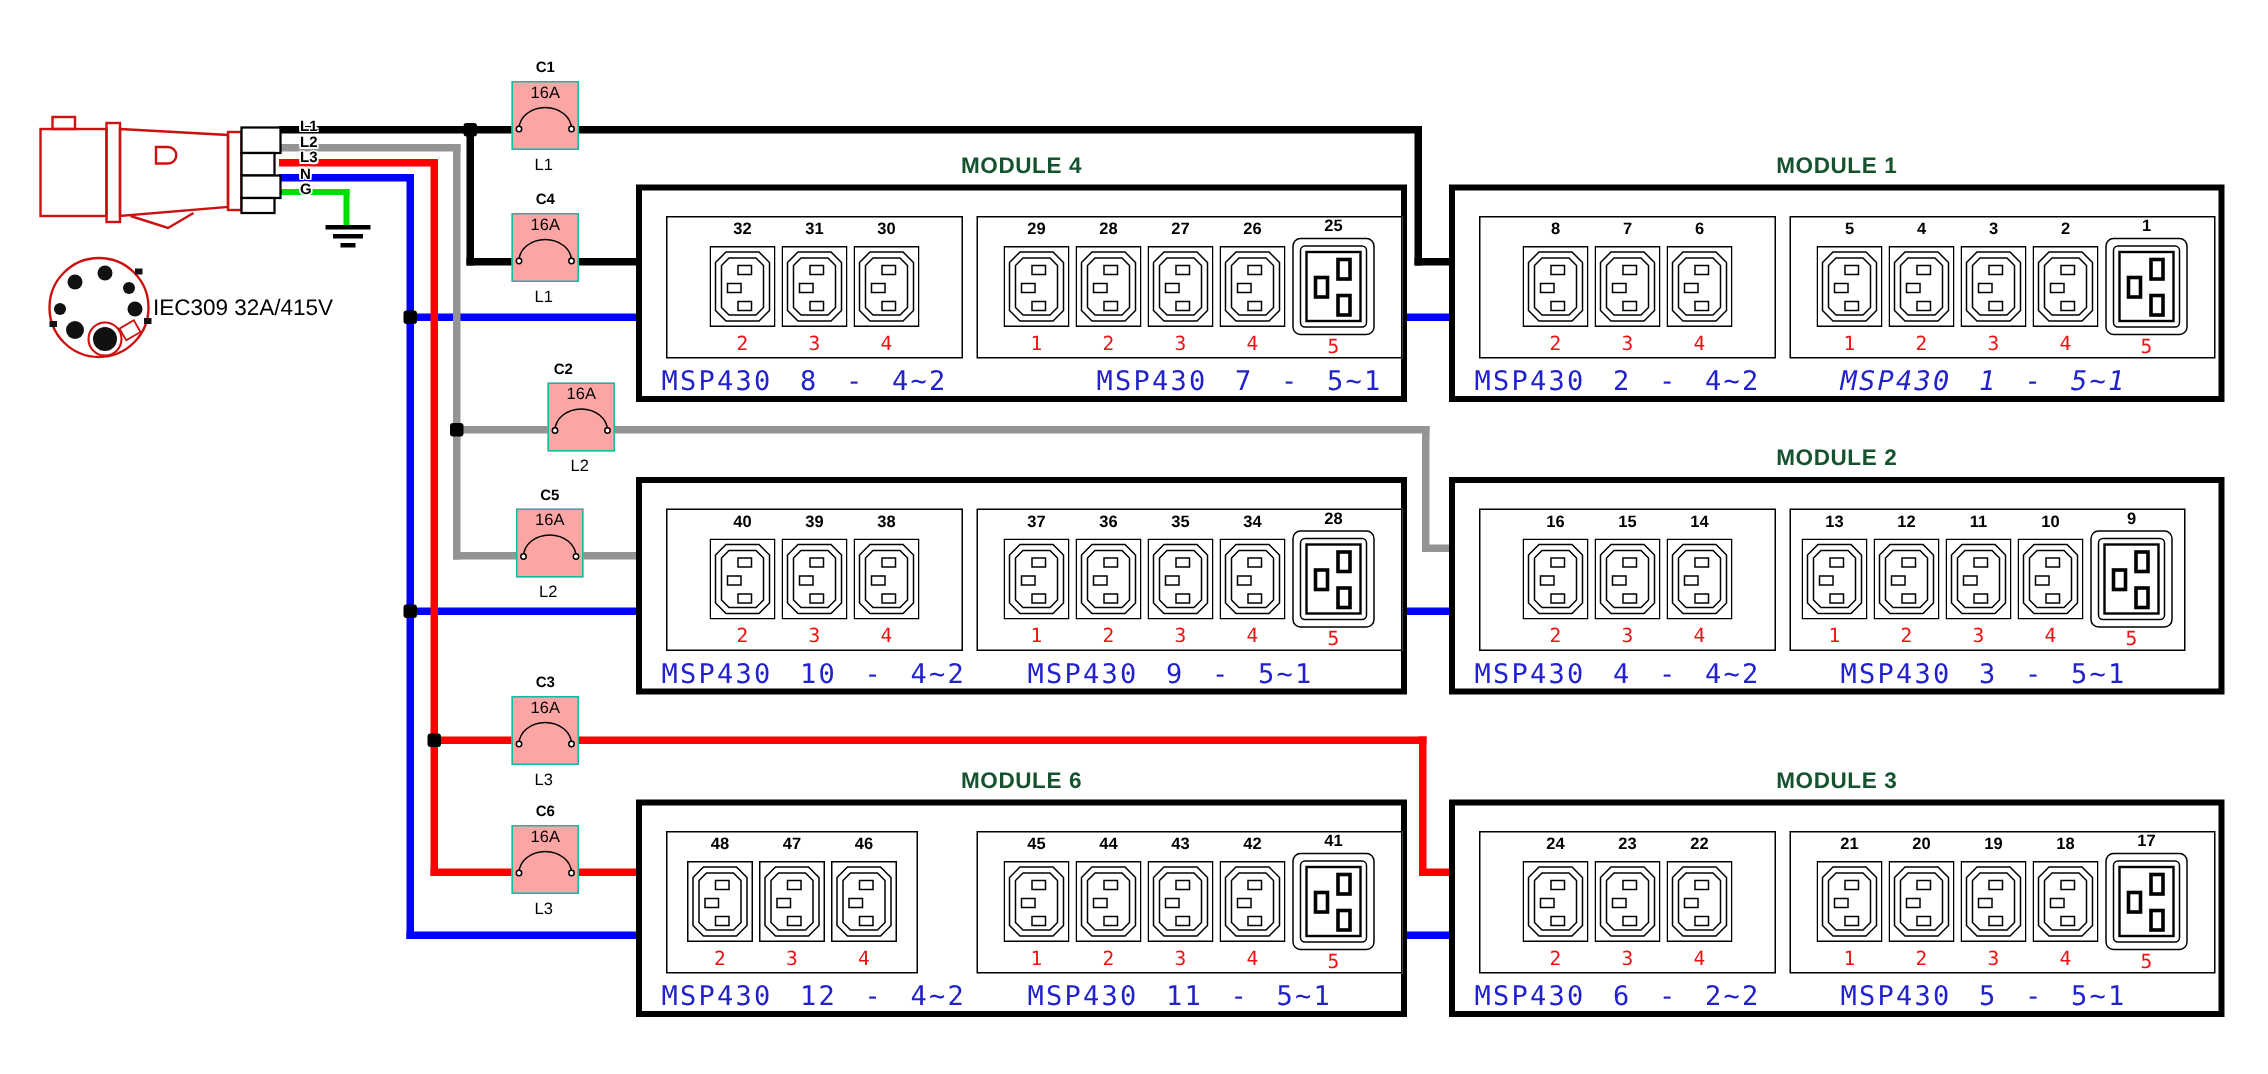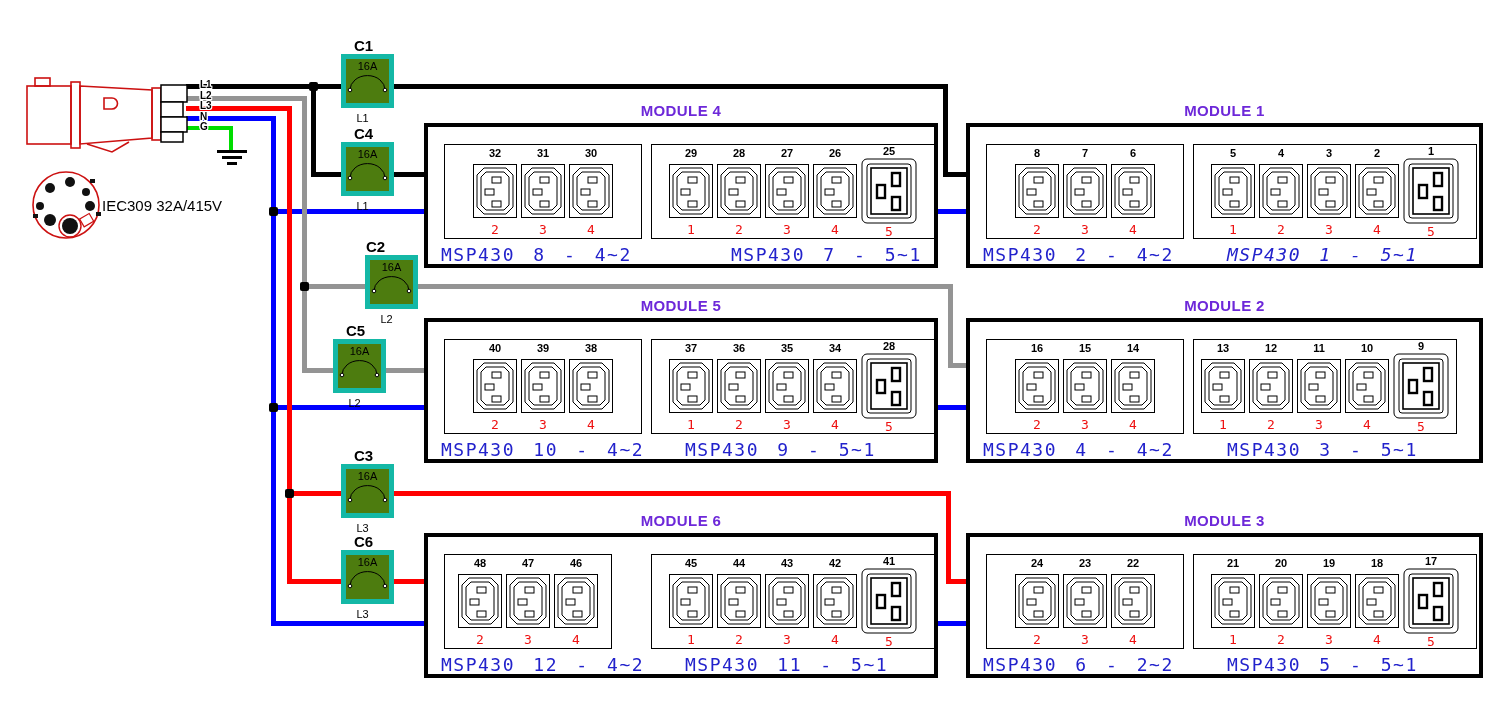--- a/index.html
+++ b/index.html
@@ -6,28 +6,28 @@
   #diagram{position:relative;width:1512px;height:716px;background:#fff;overflow:hidden;}
 
   .wire{position:absolute;z-index:1;}
   .dot{position:absolute;width:9px;height:9px;background:#000;border-radius:2px;z-index:2;}
   .gnd{position:absolute;background:#000;z-index:2;}
 
   .wlabel{position:absolute;z-index:4;font-size:10px;font-weight:bold;color:#000;line-height:10px;
     text-shadow:-1px -1px 0 #fff,1px -1px 0 #fff,-1px 1px 0 #fff,1px 1px 0 #fff,0 -1px 0 #fff,0 1px 0 #fff,-1px 0 0 #fff,1px 0 0 #fff;}
 
   .breaker{position:absolute;width:45px;z-index:3;}
-  .bk-name{position:absolute;top:-14px;left:0;right:0;text-align:center;font-size:15px;font-weight:bold;line-height:12px;}
-  .bk-box{position:relative;width:43px;height:44px;border:5px solid #14b8a6;background:#4d7c0f;}
+  .bk-name{position:absolute;top:-14px;left:0;right:0;text-align:center;font-size:10px;font-weight:bold;line-height:12px;}
+  .bk-box{position:relative;width:43px;height:44px;border:1px solid #14b8a6;background:#fca5a5;}
   .bk-amp{display:block;text-align:center;font-size:11px;line-height:12px;margin-top:1px;}
   .bk-arc{position:absolute;left:0;top:13px;}
   .bk-phase{text-align:center;width:43px;font-size:11px;margin-top:4px;}
 
   .module{position:absolute;height:137px;border:4px solid #000;background:#fff;z-index:3;box-sizing:content-box;}
-  .module-title{position:absolute;top:-25px;left:0;right:0;text-align:center;font-size:15px;font-weight:bold;letter-spacing:.4px;color:#6d28d9;}
+  .module-title{position:absolute;top:-25px;left:0;right:0;text-align:center;font-size:15px;font-weight:bold;letter-spacing:.4px;color:#14532d;}
   .group{position:absolute;top:17px;height:95px;border:1.5px solid #000;box-sizing:border-box;background:#fff;
     display:flex;align-items:center;justify-content:center;gap:4px;}
   .outlet{display:flex;flex-direction:column;align-items:center;justify-content:space-between;height:88px;}
   .outlet.c19{height:92px;}
   .onum{font-size:11px;font-weight:bold;line-height:11px;color:#000;}
   .pnum{font-family:"DejaVu Sans Mono",monospace;font-size:13px;line-height:12px;color:var(--red,#e11);}
   .cell{line-height:0;}
   .glabel{position:absolute;top:117px;font-family:"DejaVu Sans Mono",monospace;font-size:18px;letter-spacing:1.5px;word-spacing:6px;
     color:var(--blue,#22c);white-space:pre;}
 
@@ -143,21 +143,21 @@
         <div class="bk-box">
           <span class="bk-amp">16A</span>
           <svg class="bk-arc" width="43" height="22" viewBox="0 0 43 22">
             <path d="M4 18 A 17 14 0 0 1 39 18" fill="none" stroke="#000" stroke-width="1"></path>
             <circle cx="4" cy="18" r="1.8" fill="#fff" stroke="#000"></circle>
             <circle cx="39" cy="18" r="1.8" fill="#fff" stroke="#000"></circle>
           </svg>
         </div>
         <div class="bk-phase">L2</div>
       </div>
-      <div class="breaker" style="left: 333px; top: 339px;">
+      <div class="breaker" style="left: 344px; top: 339px;">
         <div class="bk-name">C5</div>
         <div class="bk-box">
           <span class="bk-amp">16A</span>
           <svg class="bk-arc" width="43" height="22" viewBox="0 0 43 22">
             <path d="M4 18 A 17 14 0 0 1 39 18" fill="none" stroke="#000" stroke-width="1"></path>
             <circle cx="4" cy="18" r="1.8" fill="#fff" stroke="#000"></circle>
             <circle cx="39" cy="18" r="1.8" fill="#fff" stroke="#000"></circle>
           </svg>
         </div>
         <div class="bk-phase">L2</div>
@@ -392,21 +392,20 @@
                 <rect x="31" y="15" width="8" height="13" fill="#fff" stroke="#000" stroke-width="2.4"></rect>
                 <rect x="16" y="27" width="8" height="13" fill="#fff" stroke="#000" stroke-width="2.4"></rect>
                 <rect x="31" y="39" width="8" height="13" fill="#fff" stroke="#000" stroke-width="2.4"></rect>
               </svg></div>
             <div class="pnum">5</div>
           </div>
         </div>
         <div class="glabel" style="left: 257px; font-style: italic;">MSP430 1 - 5~1</div>
       </div>
       <div class="module" style="left: 424px; top: 318px; width: 506px;">
-        <div class="module-title">MODULE 5</div>
         <div class="group" style="left: 16px; width: 198px;">
           <div class="outlet c13">
             <div class="onum">40</div>
             <div class="cell"><svg width="44" height="54" viewBox="0 0 44 54">
                 <rect x="0.5" y="0.5" width="43" height="53" fill="#fff" stroke="#000"></rect>
                 <polygon points="11,4 33,4 40,11 40,43 33,50 11,50 4,43 4,11" fill="none" stroke="#000"></polygon>
                 <polygon points="13,8 31,8 36,13 36,41 31,46 13,46 8,41 8,13" fill="none" stroke="#000"></polygon>
                 <rect x="19" y="13" width="9" height="6" fill="#fff" stroke="#000"></rect>
                 <rect x="12" y="25" width="9" height="6" fill="#fff" stroke="#000"></rect>
                 <rect x="19" y="37" width="9" height="6" fill="#fff" stroke="#000"></rect>

